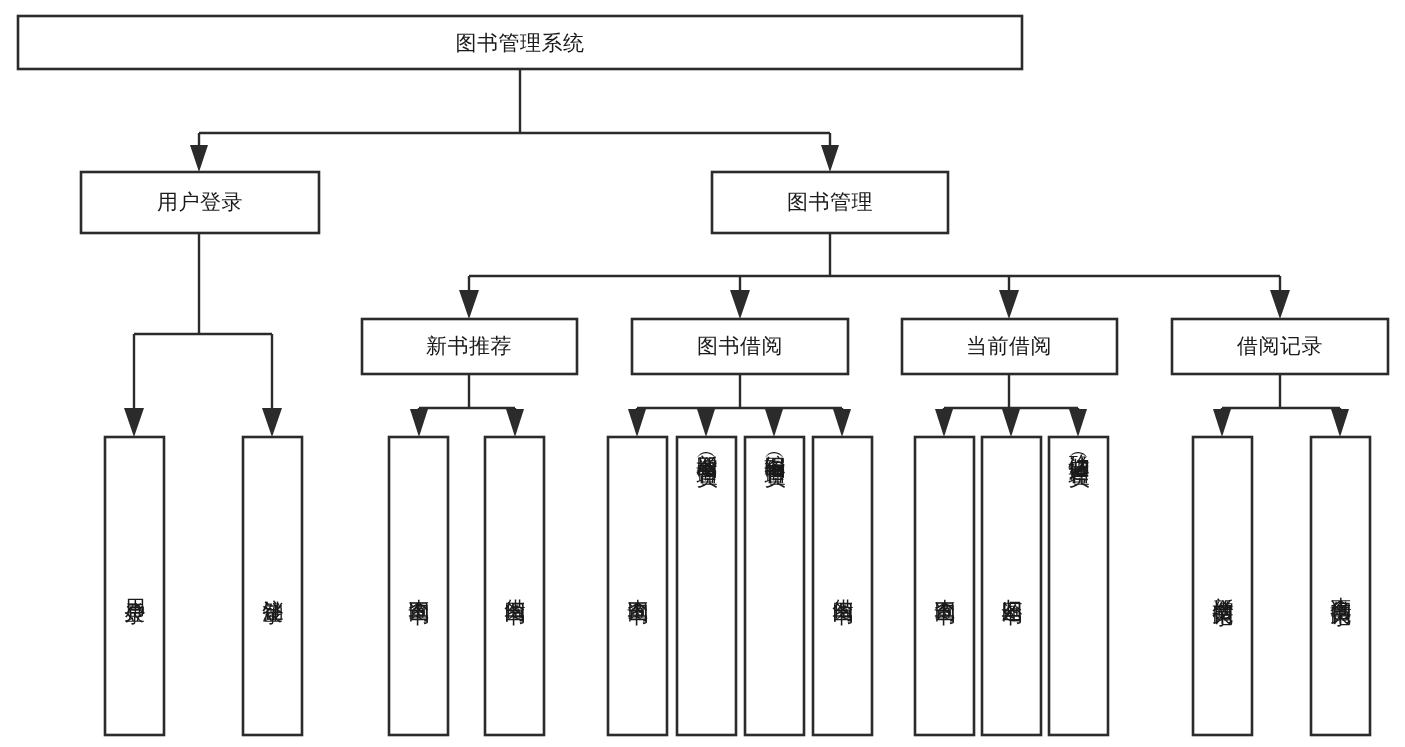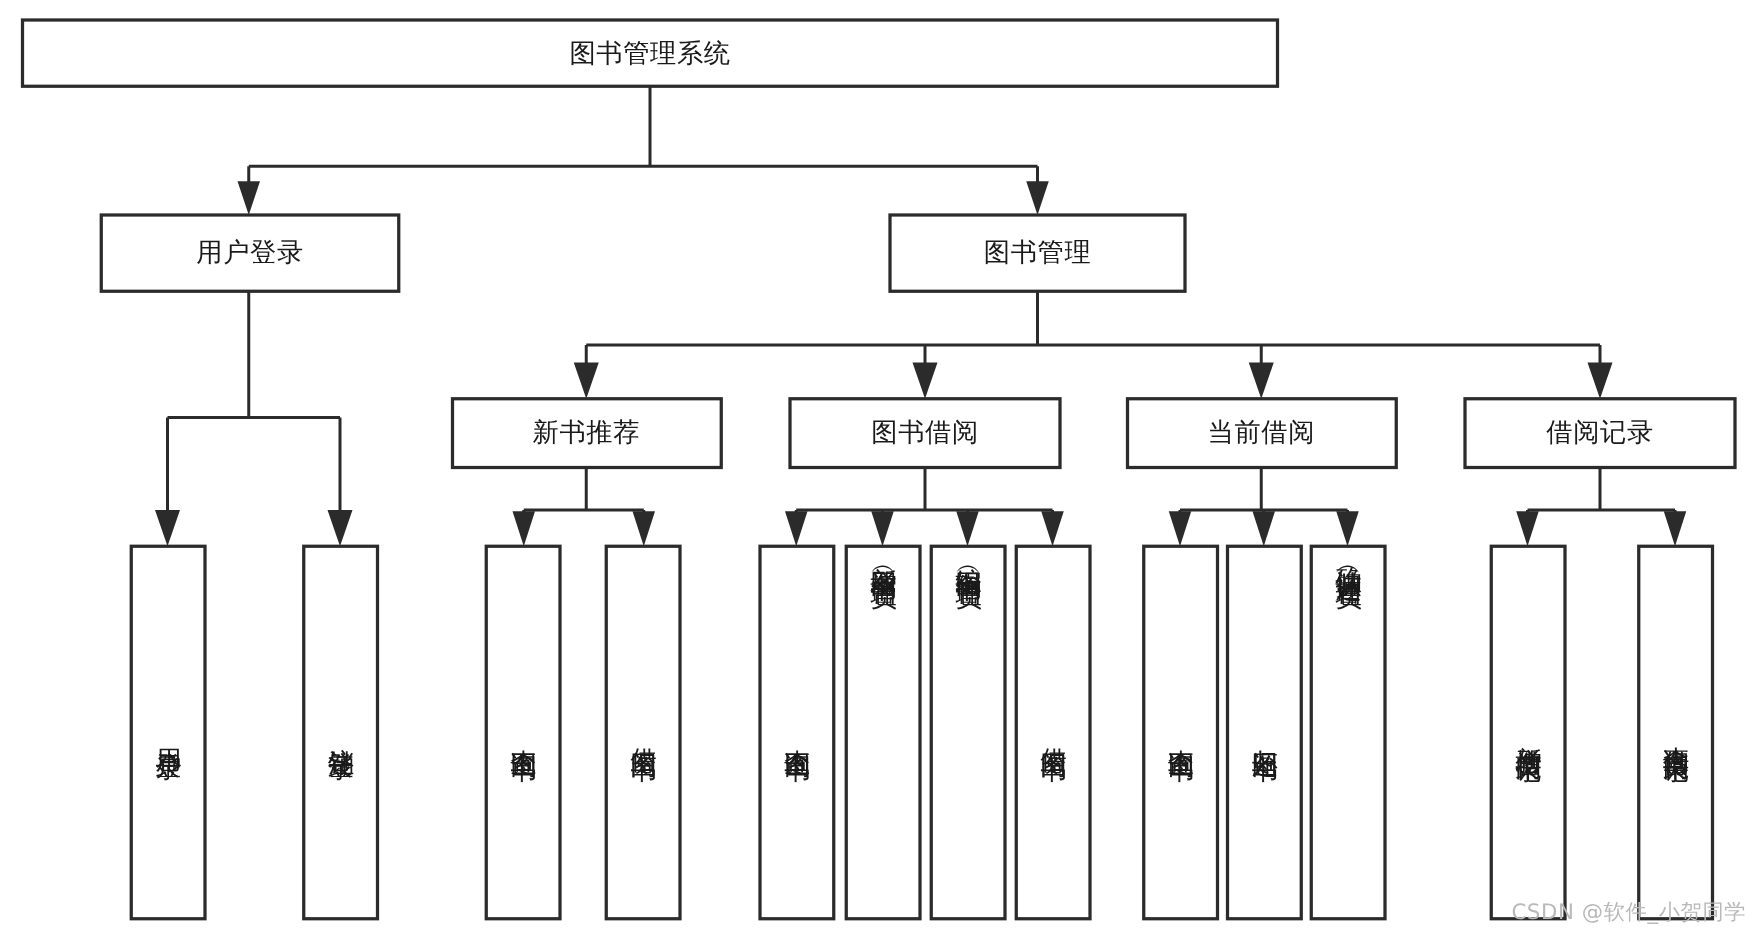--- a/index.html
+++ b/index.html
@@ -259,14 +259,13 @@
     <span class="leaf-label-v">确认归还（管理员）</span>
   </div>
 
   <div class="leaf-label-wrap" style="left:1193px; top:437px; width:59px; height:298px;">
     <span class="leaf-label-v">新增借阅记录</span>
   </div>
   <div class="leaf-label-wrap" style="left:1311px; top:437px; width:59px; height:298px;">
     <span class="leaf-label-v">查询借阅记录</span>
   </div>
 
-  <div id="watermark">CSDN @软件_小贺同学</div>
 </div>
 
 </body></html>

